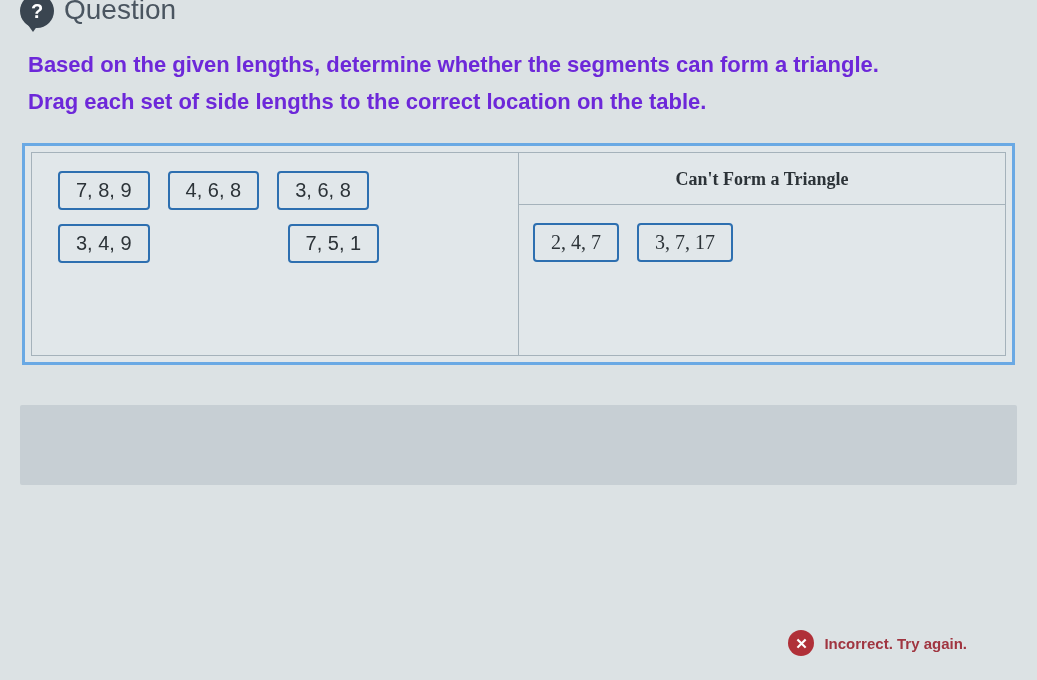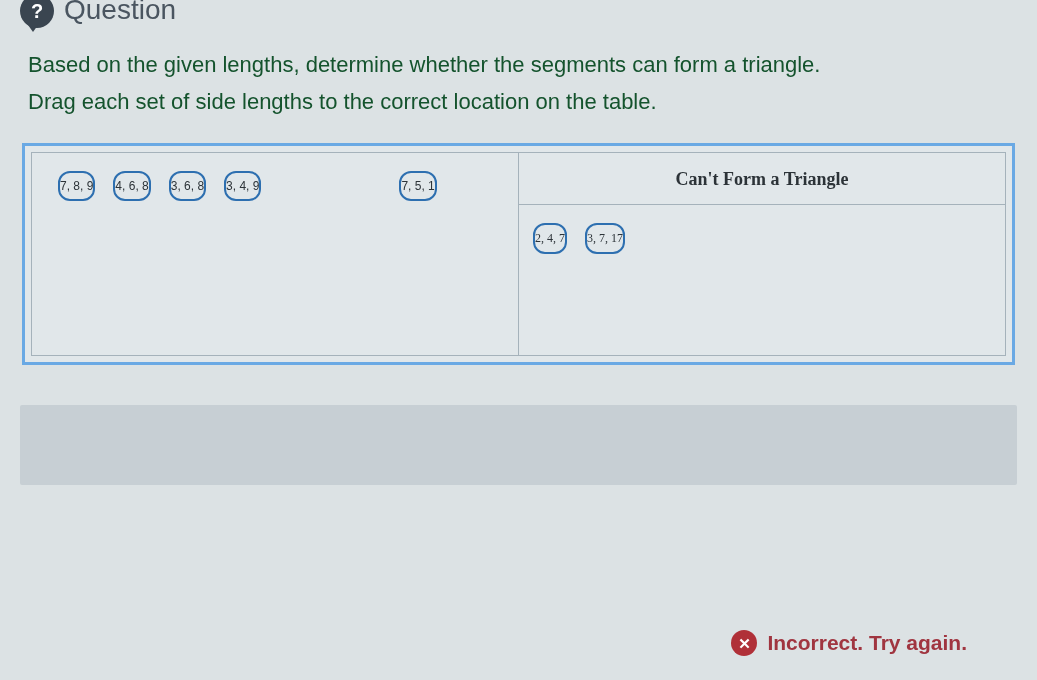--- a/index.html
+++ b/index.html
@@ -53,23 +53,24 @@
       border-top:7px solid #3a4550;
     }
     .question-title {
       font-size: 28px;
       color: #4a5560;
       font-weight: 500;
       margin-top: -8px;
     }
     .prompt {
       font-size: 22px;
-      color: #14532d;
+      color: #6d28d9;
       line-height: 1.7;
       margin: 16px 8px 22px 8px;
+      font-weight: bold;
     }
     .outer-frame {
       border: 3px solid #6aa9e4;
       background: #e1e7ea;
       padding: 6px;
       margin: 0 2px;
     }
     .inner-frame {
       border: 1px solid #a5b2bb;
       background: #e1e7ea;
@@ -104,25 +105,25 @@
       justify-content: flex-start;
     }
     .dropzone.left {
       padding-left: 26px;
       padding-right: 40px;
     }
     .tile {
       border: 2px solid #2d6fb0;
       background: #e1e7ea;
       color: #2c3338;
-      font-size: 12px;
-      padding: 6px 0;
+      font-size: 20px;
+      padding: 6px 16px;
       cursor: grab;
       white-space: nowrap;
-      border-radius: 12px;
+      border-radius: 4px;
     }
     .tile.row2 {
       margin-left: 120px;
     }
     .spacer-bar {
       margin-top: 40px;
       height: 80px;
       background: #c7cfd4;
       border-radius: 2px;
     }
@@ -142,21 +143,21 @@
       display: flex;
       align-items: center;
       justify-content: center;
       color: #fff;
       font-weight: 900;
       font-size: 15px;
       line-height: 1;
     }
     .feedback-text {
       color: #a03540;
-      font-size: 21px;
+      font-size: 15px;
       font-weight: 700;
     }
   </style>
 </head>
 <body>
 
 <div class="page">
   <div class="question-header">
     <div class="question-icon">?</div>
     <div class="question-title">Question</div>

